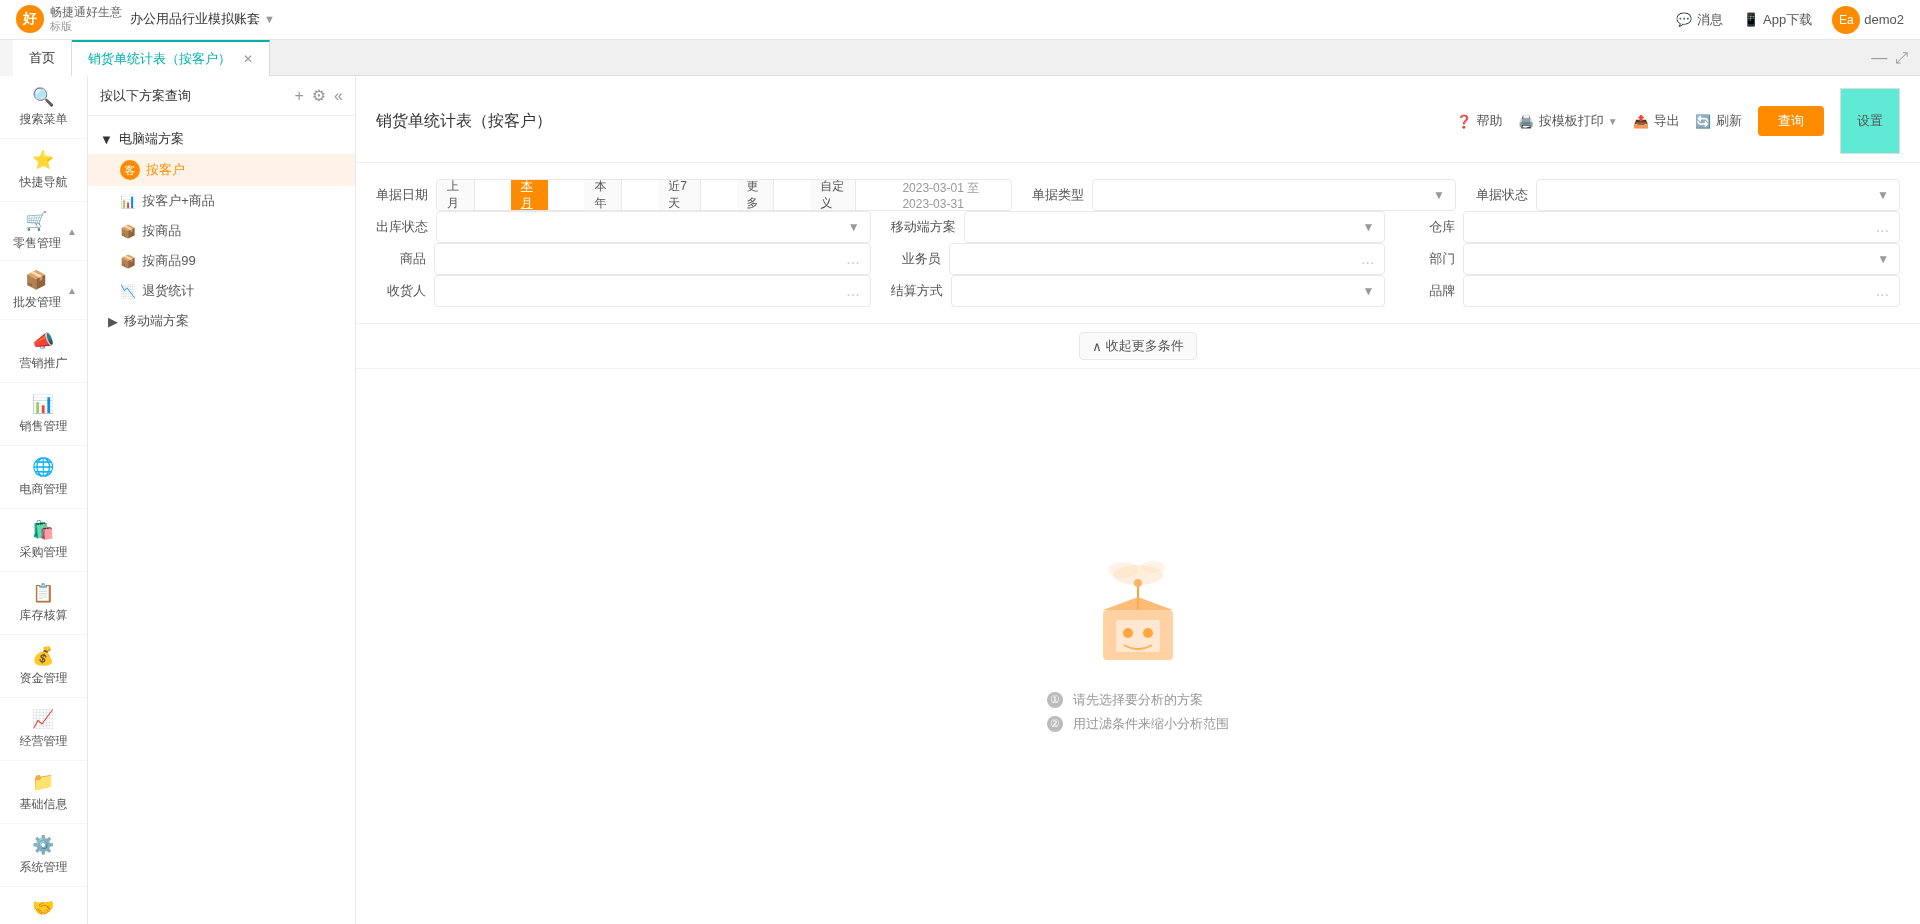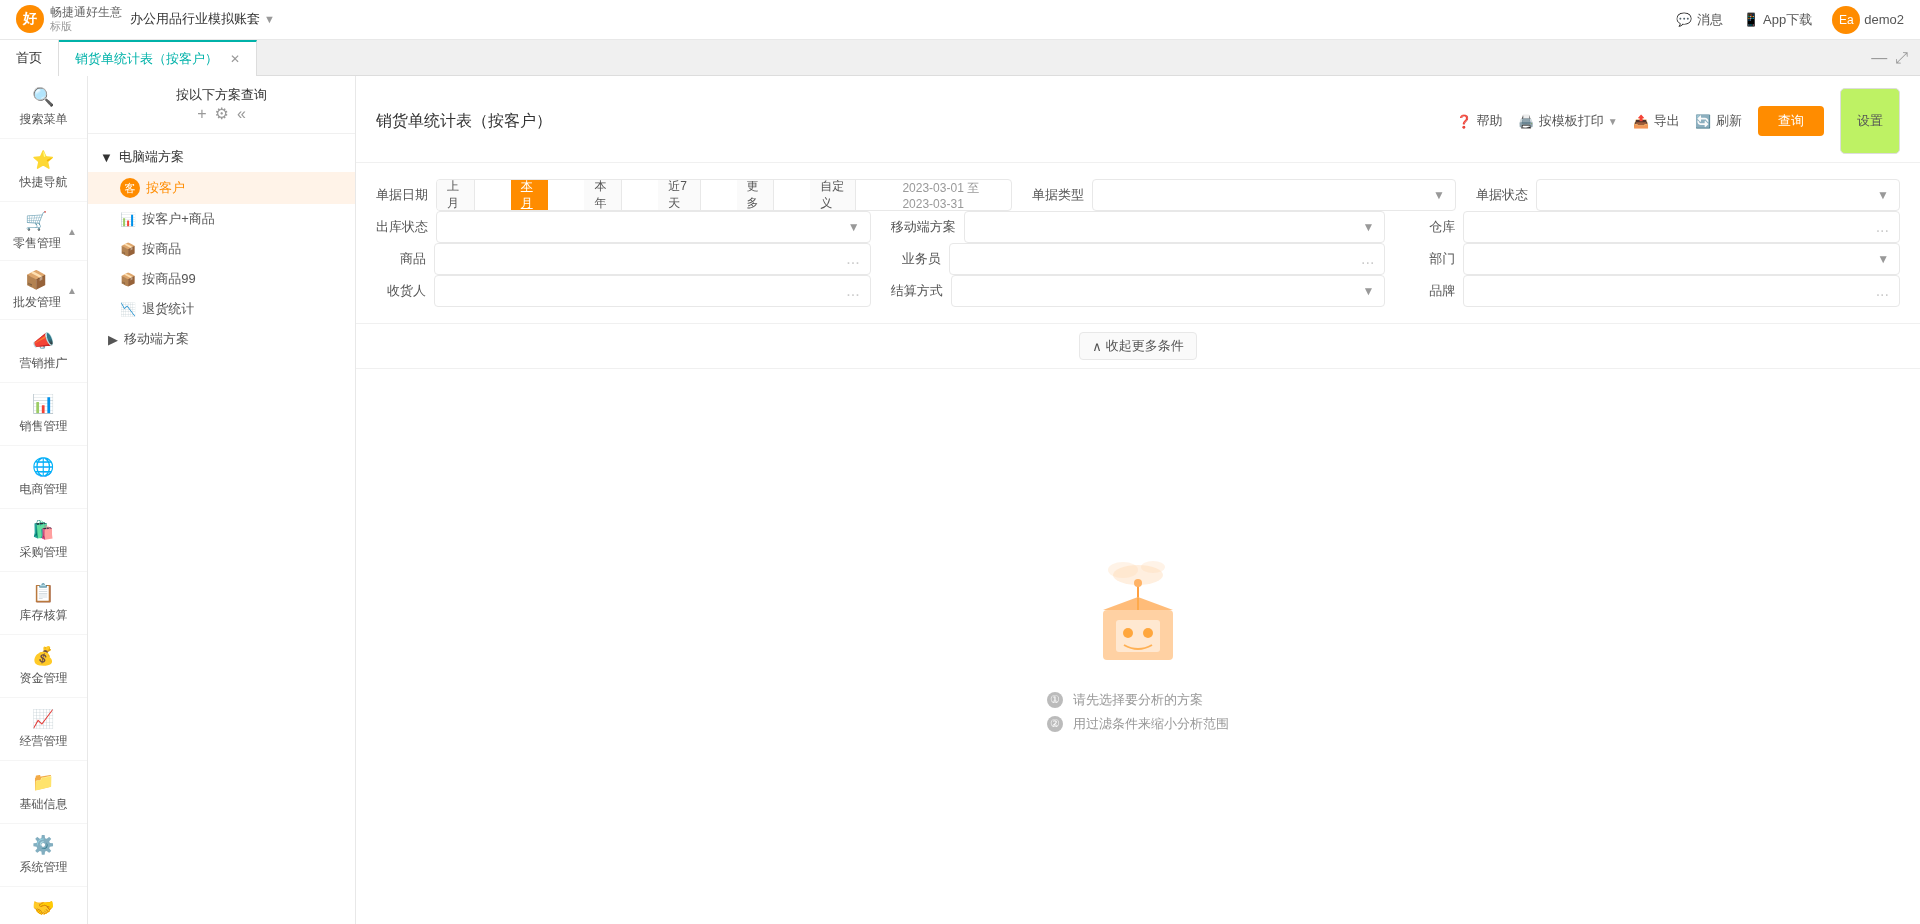--- a/index.html
+++ b/index.html
@@ -64,21 +64,20 @@
       border-right: 1px solid #e8e8e8;
       display: flex;
       flex-direction: column;
     }
     .left-panel-header {
       display: flex;
       align-items: center;
       justify-content: space-between;
       padding: 10px 12px;
       border-bottom: 1px solid #f0f0f0;
-      flex-direction: column;
     }
     .left-panel-title { font-size: 13px; color: #333; font-weight: 500; }
     .left-panel-actions { display: flex; gap: 8px; align-items: center; }
     .action-icon { cursor: pointer; color: #999; font-size: 16px; }
 
     .scheme-tree { padding: 8px 0; }
     .tree-group { }
     .tree-group-header {
       display: flex;
       align-items: center;
@@ -127,25 +126,25 @@
     .btn-query {
       background: #ff8c00;
       color: #fff;
       border: none;
       padding: 6px 20px;
       border-radius: 4px;
       cursor: pointer;
       font-size: 13px;
     }
     .btn-settings {
-      background: #bef264;
+      background: #5eead4;
       color: #555;
       border: 1px solid #ddd;
       padding: 23px 16px;
-      border-radius: 5px;
+      border-radius: 0;
       cursor: pointer;
       font-size: 13px;
     }
 
     
     .filter-form {
       background: #fff;
       padding: 16px 20px;
       border-bottom: 1px solid #f0f0f0;
     }
@@ -289,21 +288,21 @@
     </div>
     <div class="icon-item">
       <div class="avatar">
         <span>Ea</span>
       </div>
       <span>demo2</span>
     </div>
   </div>
 </div>
 
-<div class="tab-bar" style="background:#f0f0f0;">
+<div class="tab-bar" style="background:#f0f0f0;margin-left:13px;">
   <div class="tab-item home">
     <span>首页</span>
   </div>
   <div class="tab-item active" style="border-top:2px solid #00b2a9;">
     <span>销货单统计表（按客户）</span>
     <span class="tab-close">✕</span>
   </div>
   <div class="tab-actions">
     <span class="tab-action-btn">—</span>
     <span class="tab-action-btn">⤢</span>

